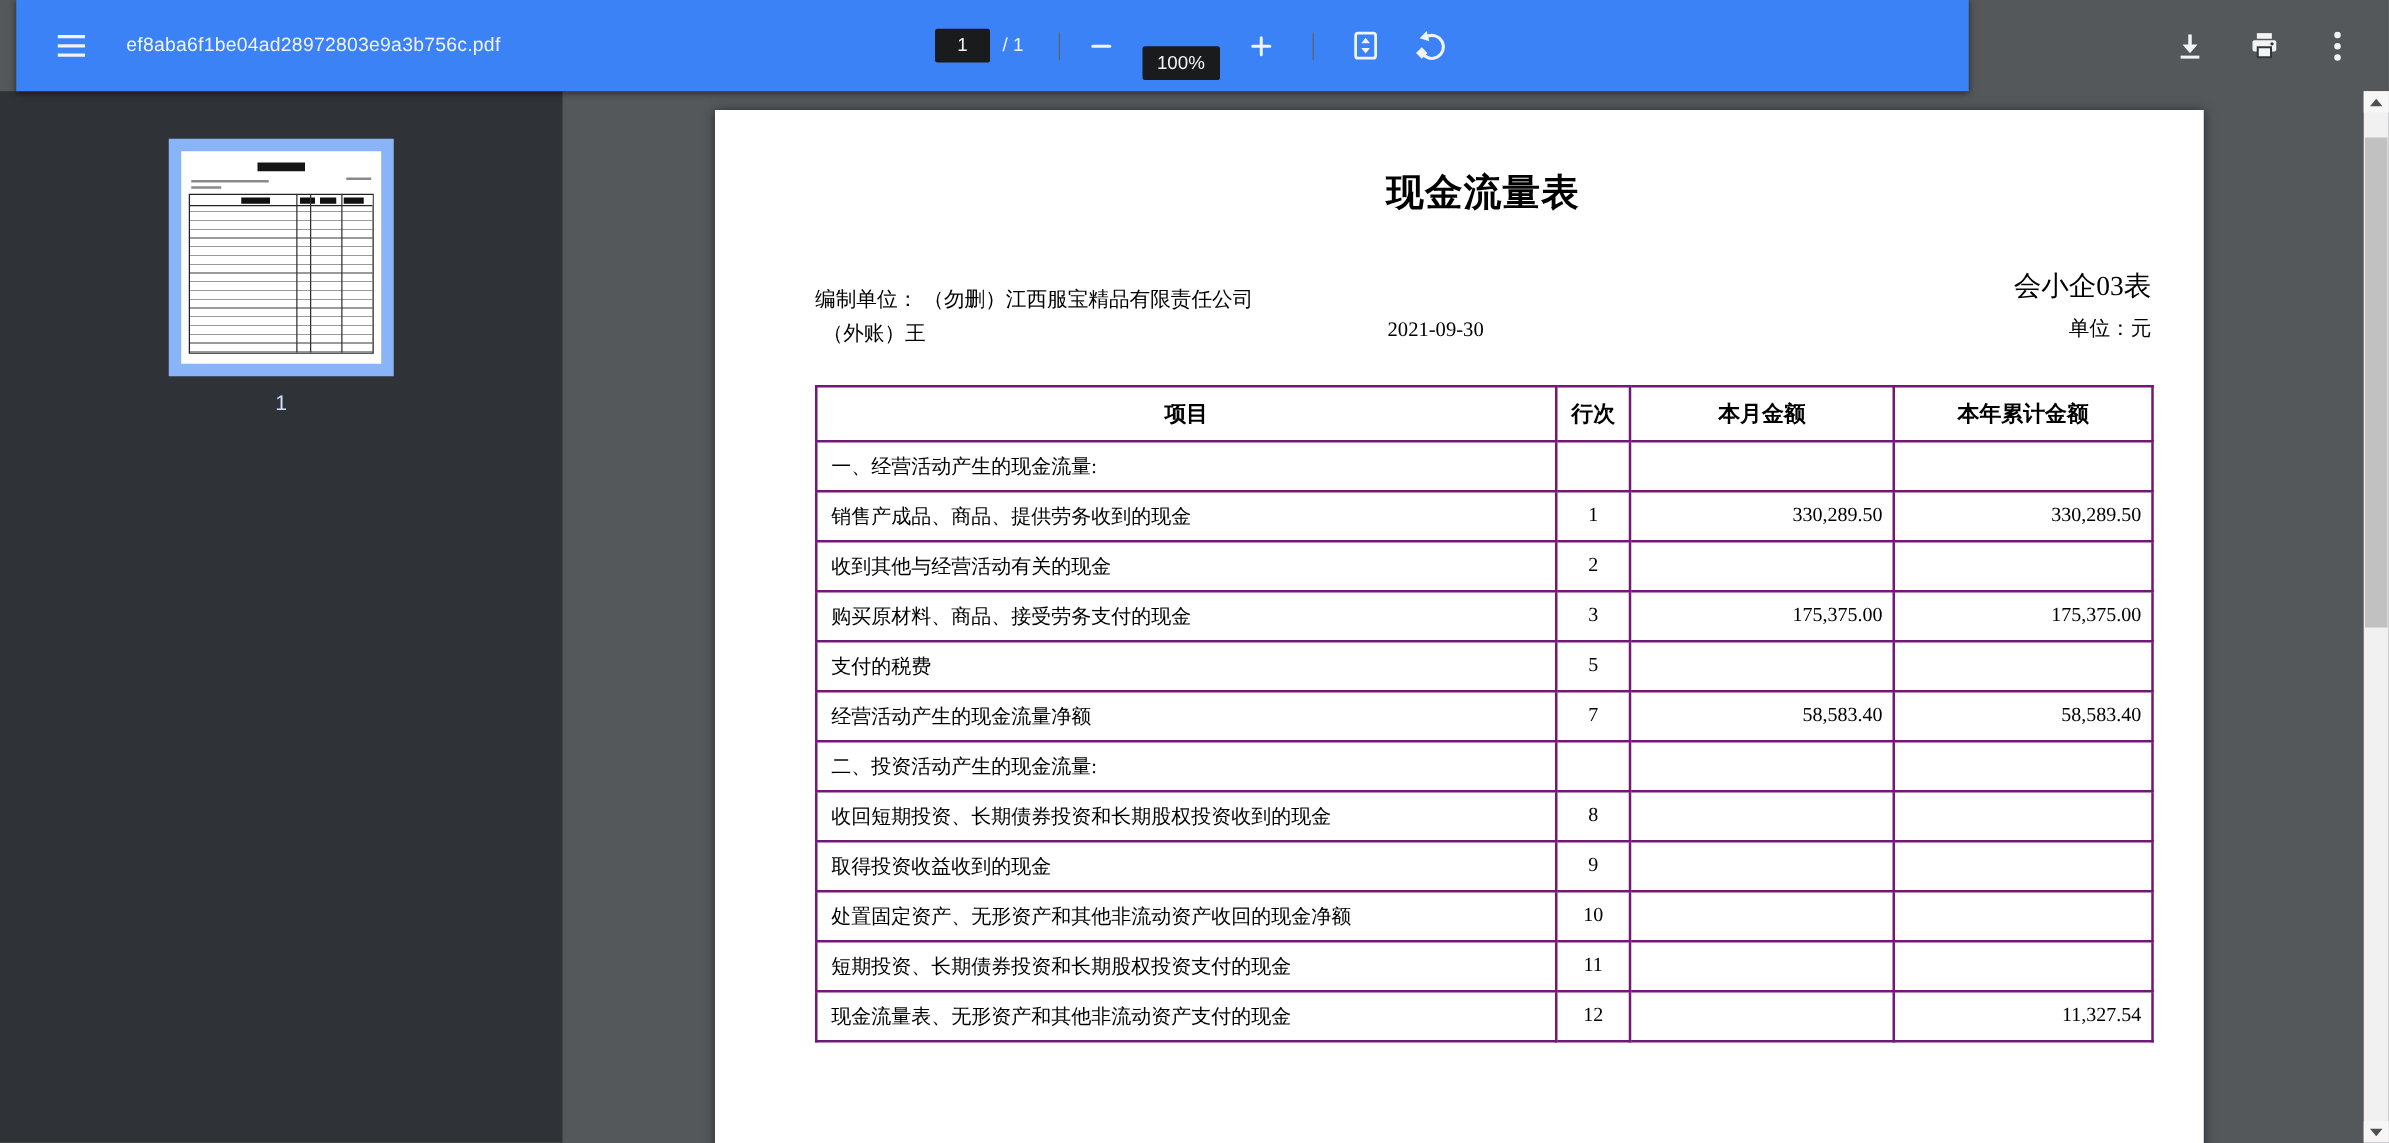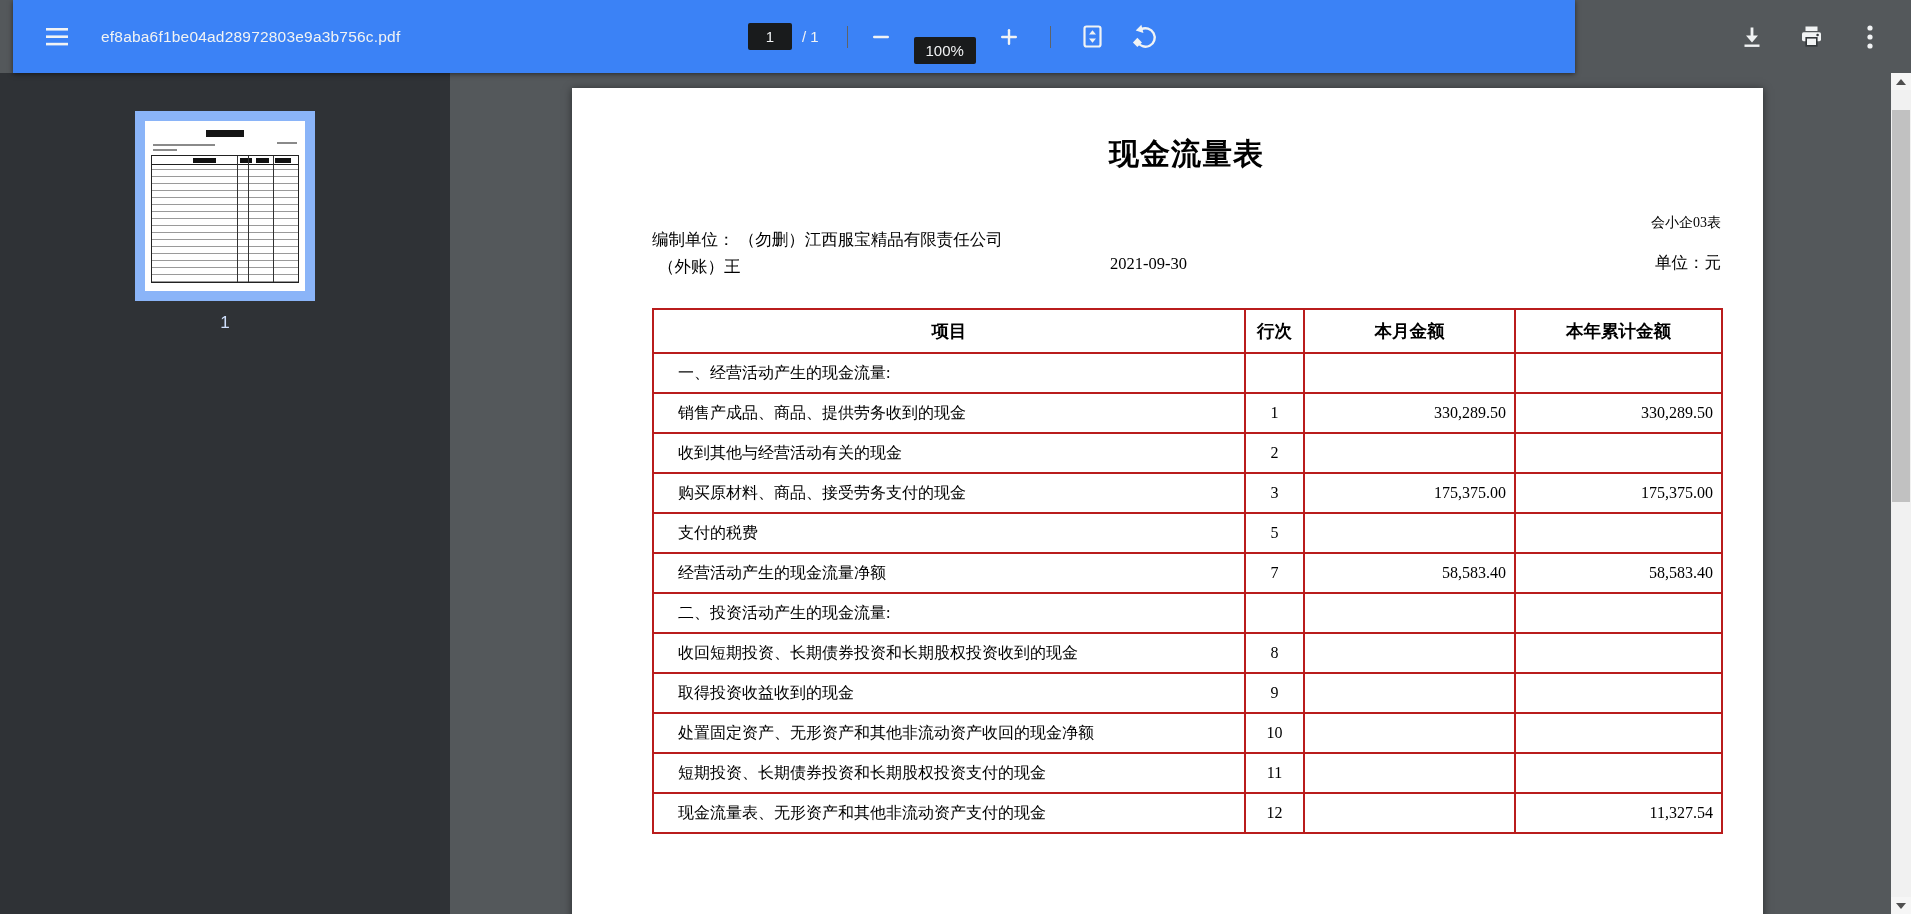--- a/index.html
+++ b/index.html
@@ -55,32 +55,32 @@
   .t-v1 { left:58%; } .t-v2 { left:66%; } .t-v3 { left:83%; }
   .thumb-num { position:absolute; left:135px; top:240px; width:180px; text-align:center;
                color:#cfdffc; font-size:17px; }
 
   
   .pdf-page { position:absolute; left:572px; top:15px; width:1191px; height:1520px;
               background:#ffffff; box-shadow:0 1px 8px rgba(0,0,0,.5);
               font-family:"Liberation Serif","DejaVu Serif",serif; color:#000; }
   .doc-title { position:absolute; left:80px; top:46px; width:1069px; text-align:center;
                font-size:30px; font-weight:bold; letter-spacing:1px; }
-  .form-code { position:absolute; right:42px; top:126px; font-size:14px; }
+  .form-code { position:absolute; right:42px; top:126px; font-size:22px; }
   .org-line1 { position:absolute; left:80px; top:141px; font-size:16.5px; }
   .org-line2 { position:absolute; left:86px; top:168px; font-size:16.5px; }
   .report-date { position:absolute; left:538px; top:166px; font-size:16.5px; }
   .unit-label { position:absolute; right:42px; top:164px; font-size:16.5px; }
 
   table.cashflow { position:absolute; left:80px; top:220px; width:1069px;
                    border-collapse:collapse; table-layout:fixed; }
-  .cashflow th, .cashflow td { border:2px solid #b91c1c; overflow:hidden; white-space:nowrap; }
+  .cashflow th, .cashflow td { border:2px solid #701a75; overflow:hidden; white-space:nowrap; }
   .cashflow th { height:44px; font-size:17.5px; font-weight:bold; text-align:center; }
   .cashflow td { height:40px; font-size:16px; }
-  .td-item  { text-align:left;  padding-left:24px; font-size:16.5px; }
+  .td-item  { text-align:left;  padding-left:11px; font-size:16.5px; }
   .td-line  { text-align:center; font-size:15.5px; }
   .td-month, .td-year { text-align:right; padding-right:8px; font-size:15.5px; }
 
   
   .scrollbar { position:absolute; left:1891px; top:0; width:20px; height:841px;
                background:#f1f1f1; }
   .sb-up, .sb-down { position:absolute; left:0; width:20px; height:17px; background:#f6f6f6;
                      display:flex; align-items:center; justify-content:center; cursor:pointer; }
   .sb-up { top:0; } .sb-down { bottom:0; }
   .tri-up { width:0; height:0; border-left:5px solid transparent;

